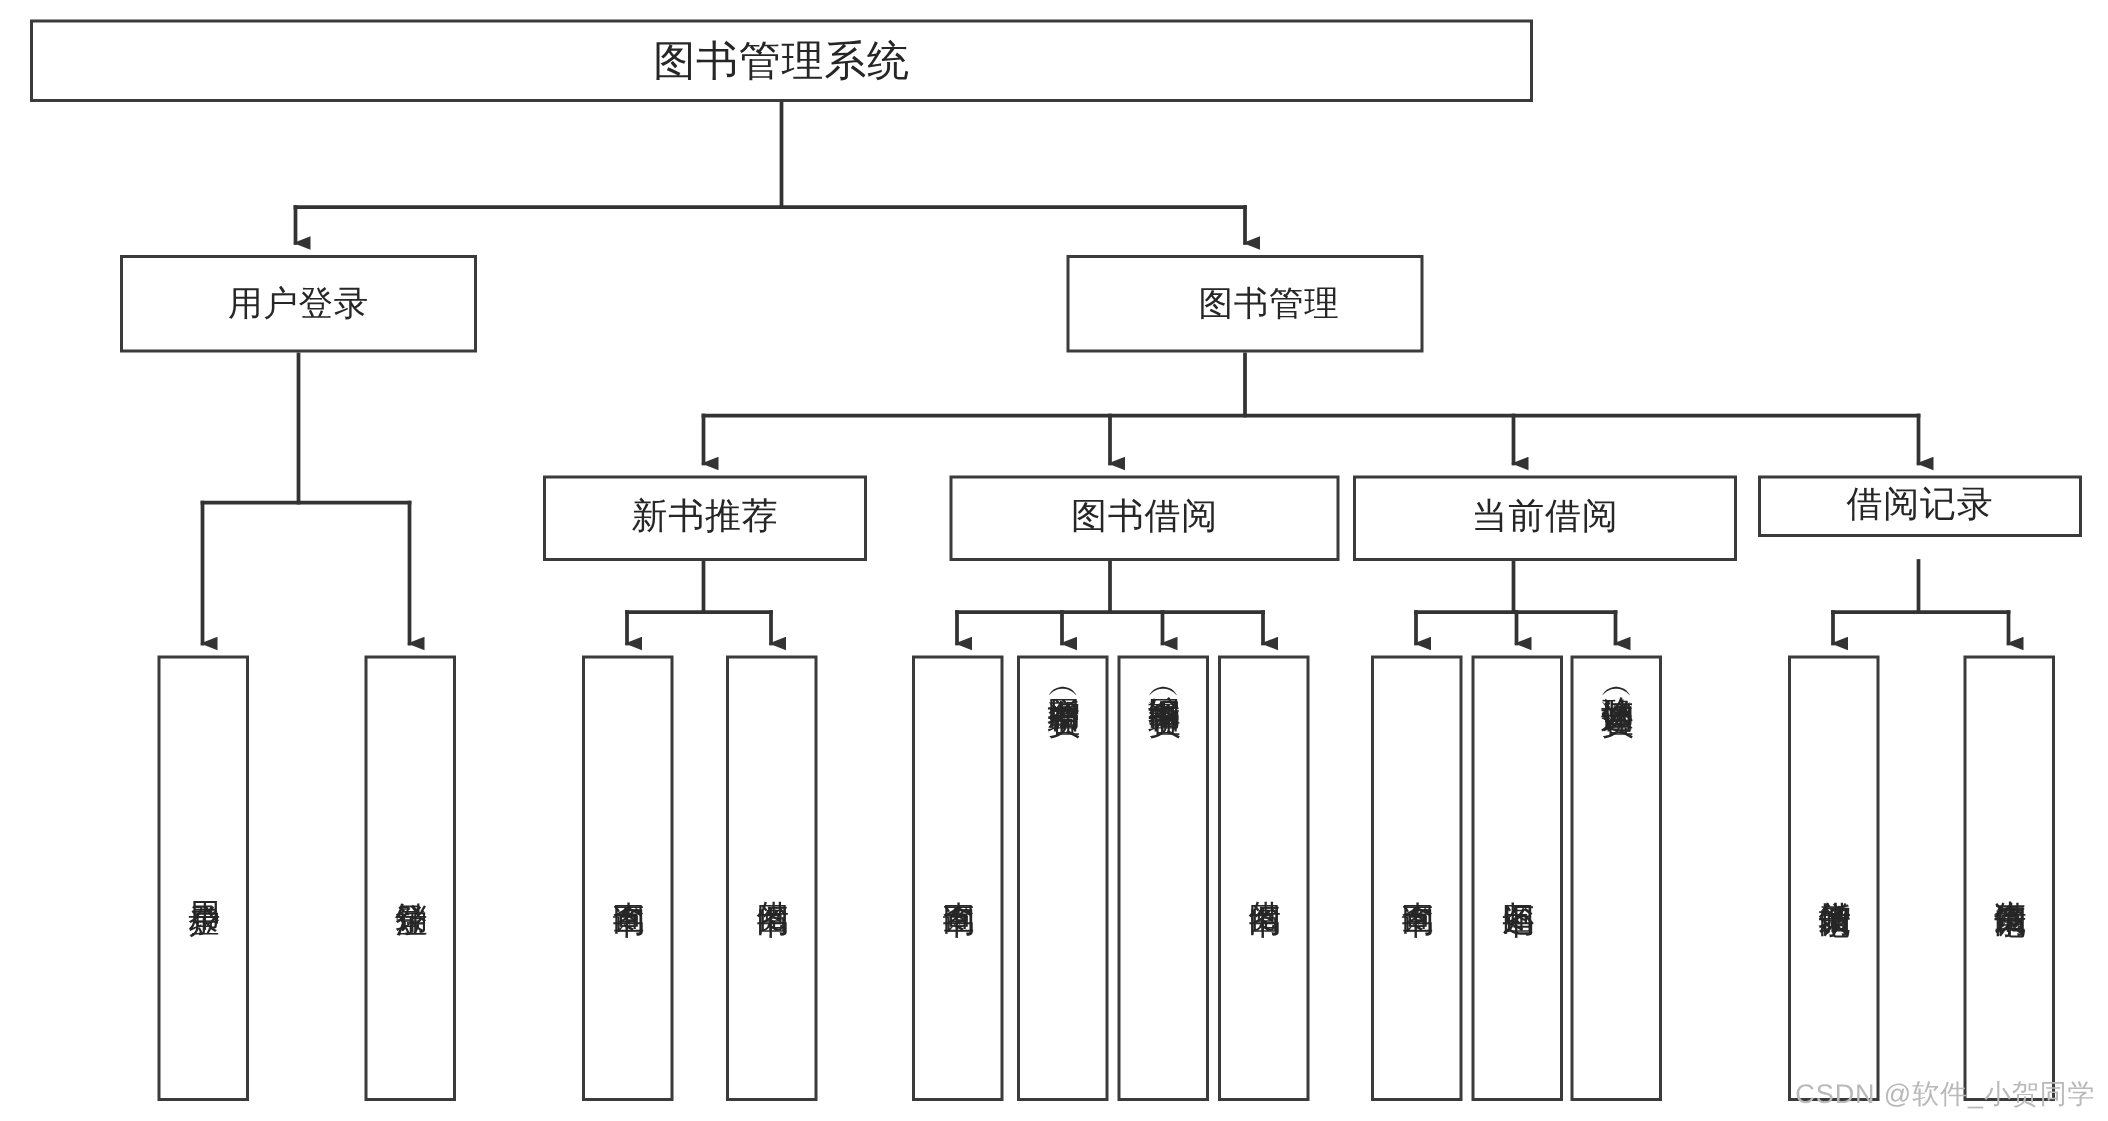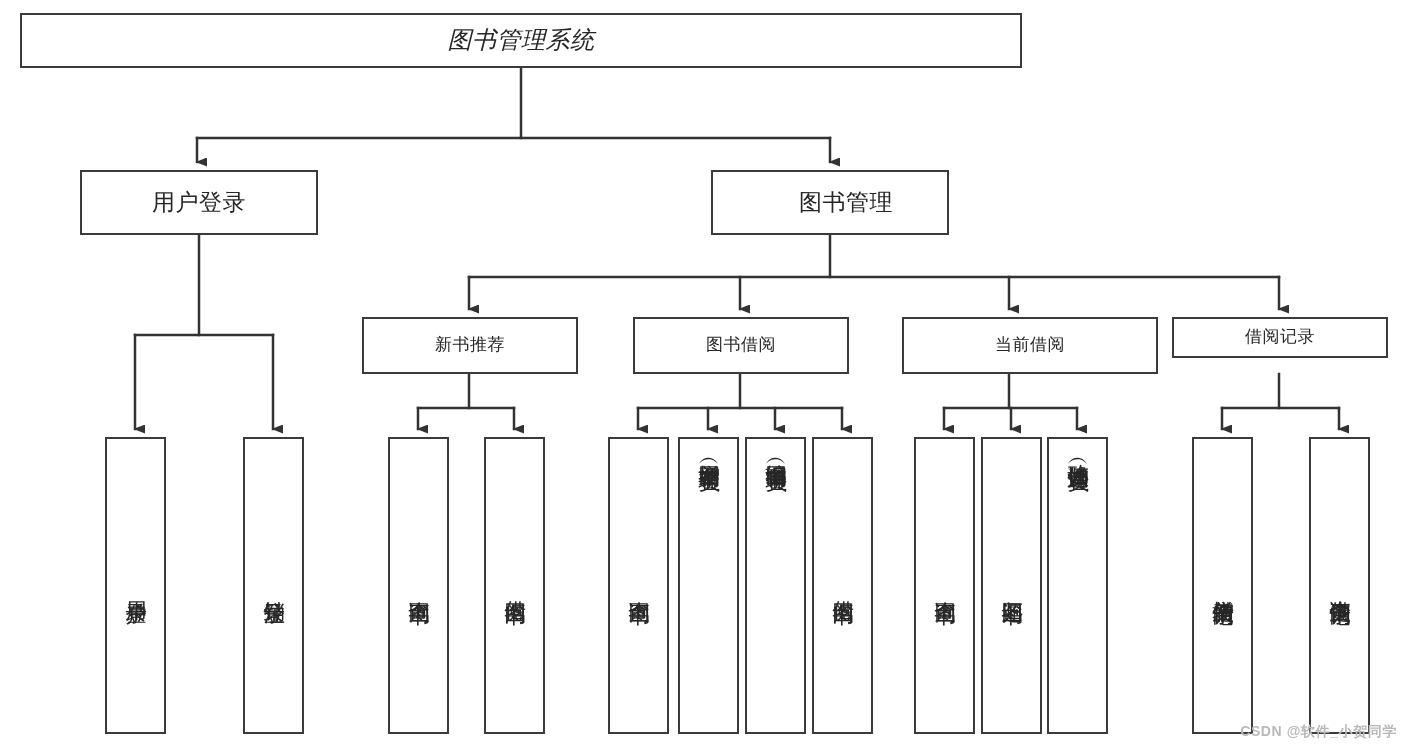--- a/index.html
+++ b/index.html
@@ -35,23 +35,23 @@
     justify-content: center;
     color: #262626;
   }
   .node-label {
     font-size: 23px;
     line-height: 1.18;
     letter-spacing: 0.5px;
     white-space: nowrap;
     color: #262626;
   }
-  .node.level-0 .node-label { font-size: 24px; font-style: italic; }
+  .node.level-0 .node-label { font-size: 28px; }
   .node.level-1 .node-label { font-size: 23px; }
-  .node.level-2 .node-label { font-size: 17px; }
+  .node.level-2 .node-label { font-size: 24px; }
   .node.leaf {
     align-items: flex-start;
     padding-top: 8px;
   }
   .node.leaf .node-label {
     writing-mode: vertical-rl;
     text-orientation: upright;
     font-size: 21.5px;
     line-height: 1.14;
     letter-spacing: 1px;
@@ -59,26 +59,25 @@
     max-height: 280px;
   }
   .node.leaf.center-v {
     align-items: center;
     padding-top: 0;
   }
   #watermark {
     position: absolute;
     right: 8px;
     bottom: 6px;
-    font-size: 14px;
+    font-size: 18px;
     color: #b9b9b9;
     letter-spacing: 0.6px;
     white-space: nowrap;
     user-select: none;
-    font-weight: bold;
   }
 </style>
 </head>
 <body>
 
 <div id="diagram-root">
 
   <svg class="edges" viewBox="0 0 1405 747">
     <defs>
       <marker id="arrowhead" markerWidth="10" markerHeight="12" refX="4.5" refY="10" orient="auto" markerUnits="userSpaceOnUse">
@@ -138,21 +137,21 @@
   </div>
 
   <div class="node level-1" style="left:711px; top:170px; width:238px; height:65px;padding-left:32px;">
     <span class="node-label">图书管理</span>
   </div>
 
   <div class="node level-2" style="left:362px; top:317px; width:216px; height:57px;">
     <span class="node-label">新书推荐</span>
   </div>
 
-  <div class="node level-2" style="left:633px; top:317px; width:216px; height:57px;">
+  <div class="node level-2" style="left:633px; top:317px; width:260px; height:57px;">
     <span class="node-label">图书借阅</span>
   </div>
 
   <div class="node level-2" style="left:902px; top:317px; width:256px; height:57px;">
     <span class="node-label">当前借阅</span>
   </div>
 
   <div class="node level-2" style="left:1172px; top:317px; width:216px; height:41px;">
     <span class="node-label">借阅记录</span>
   </div>

